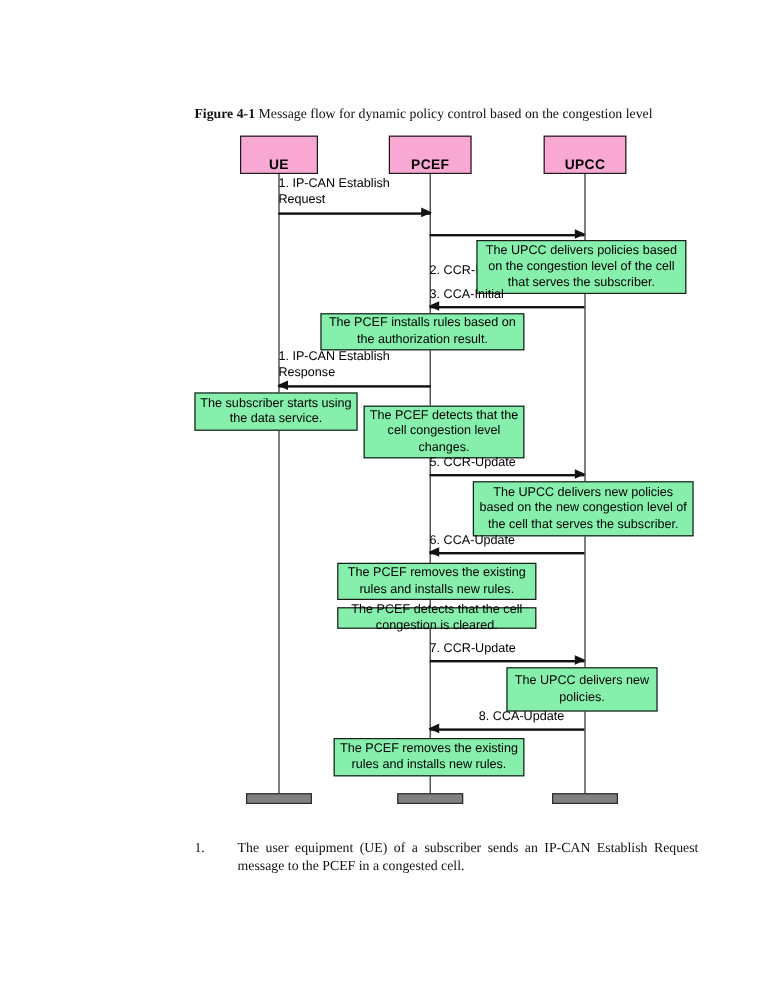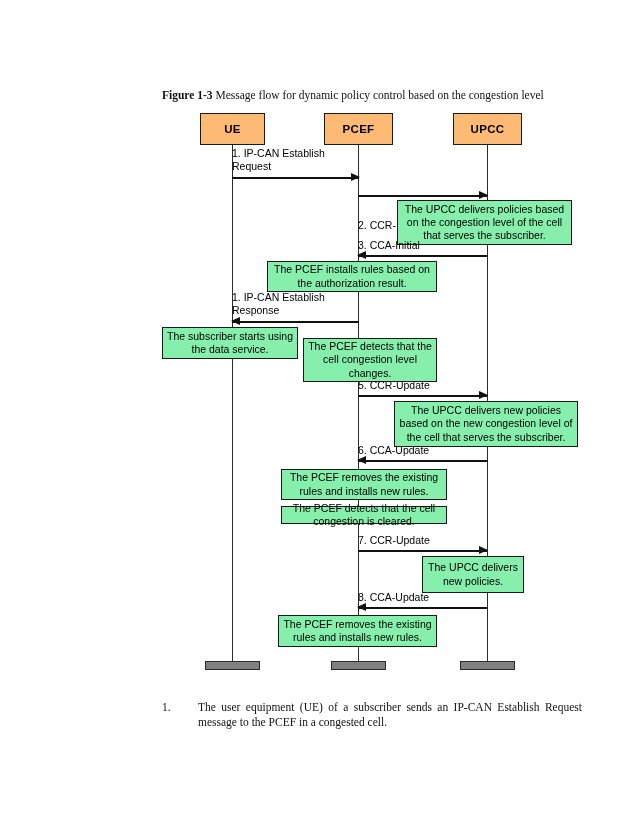--- a/index.html
+++ b/index.html
@@ -38,24 +38,24 @@
     left: 0;
     top: 0;
     width: 638px;
     height: 700px;
   }
 
   
   .actor-box {
     position: absolute;
     border: 1.3px solid #1a1a1a;
-    background: #fdba74;
+    background: #f9a8d4;
     box-sizing: border-box;
     display: flex;
-    align-items: center;
+    align-items: flex-end;
     justify-content: center;
     font-size: 11.5px;
     font-weight: bold;
     letter-spacing: 0.3px;
     color: #000;
   }
 
   
   .lifeline {
     position: absolute;
@@ -148,21 +148,21 @@
   }
   .step-text {
     flex: 1 1 auto;
     text-align: justify;
   }
 </style>
 </head>
 <body>
 
 <div id="figure-caption">
-  <span class="fig-num">Figure 1-3</span><span> </span><span>Message flow for dynamic policy control based on the congestion level</span>
+  <span class="fig-num">Figure 4-1</span><span> </span><span>Message flow for dynamic policy control based on the congestion level</span>
 </div>
 
 <div id="diagram">
 
   <div class="lifeline" style="left:232px; top:145px; height:518px;"></div>
   <div class="lifeline" style="left:358px; top:145px; height:518px;"></div>
   <div class="lifeline" style="left:487px; top:145px; height:518px;"></div>
 
   <div class="actor-box" style="left:200px; top:113px; width:65px; height:32px;">
     <span>UE</span>
@@ -239,28 +239,28 @@
   <div class="note" style="left:281px; top:506px; width:166px; height:18px;">
     <span>The PCEF detects that the cell congestion is cleared.</span>
   </div>
 
   <div class="msg to-right" style="left:358px; top:550px; width:129px;">
     <div class="shaft" style="width:129px;"></div>
     <div class="head"></div>
     <div class="label" style="top:-16px;">7. CCR-Update</div>
   </div>
 
-  <div class="note" style="left:422px; top:556px; width:102px; height:37px;text-align:center;">
+  <div class="note" style="left:422px; top:556px; width:126px; height:37px;text-align:center;">
     <span>The UPCC delivers new policies.</span>
   </div>
 
   <div class="msg to-left" style="left:358px; top:607px; width:129px;">
     <div class="shaft" style="width:129px;"></div>
     <div class="head"></div>
-    <div class="label" style="top:-16px;">8. CCA-Update</div>
+    <div class="label" style="top:-16px;padding-left:41px;">8. CCA-Update</div>
   </div>
 
   <div class="note" style="left:278px; top:615px; width:159px; height:32px;">
     <span>The PCEF removes the existing rules and installs new rules.</span>
   </div>
 
   <div class="term-bar" style="left:205px; top:661px; width:55px;"></div>
   <div class="term-bar" style="left:331px; top:661px; width:55px;"></div>
   <div class="term-bar" style="left:460px; top:661px; width:55px;"></div>
 

